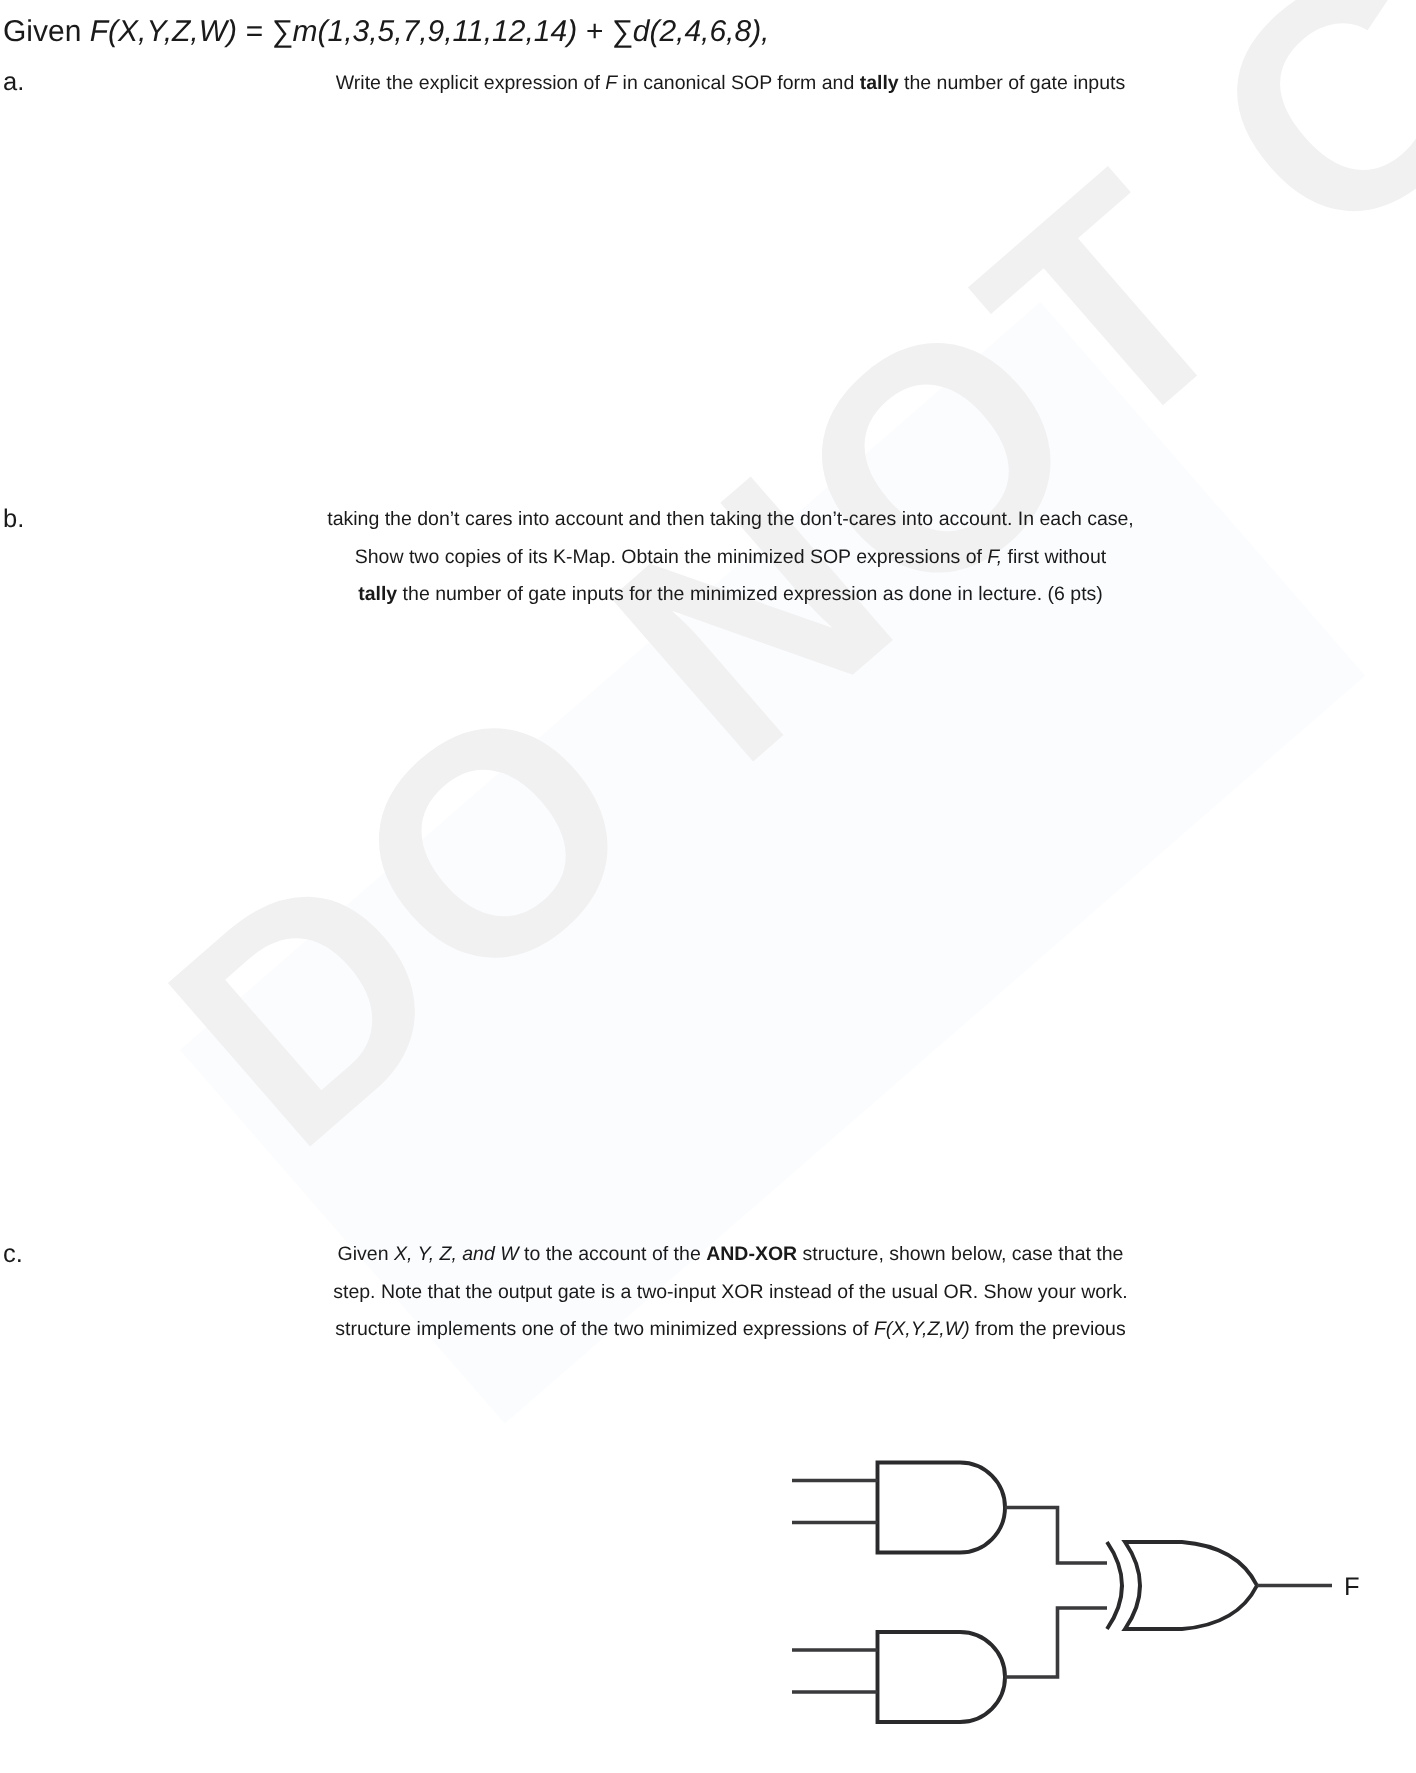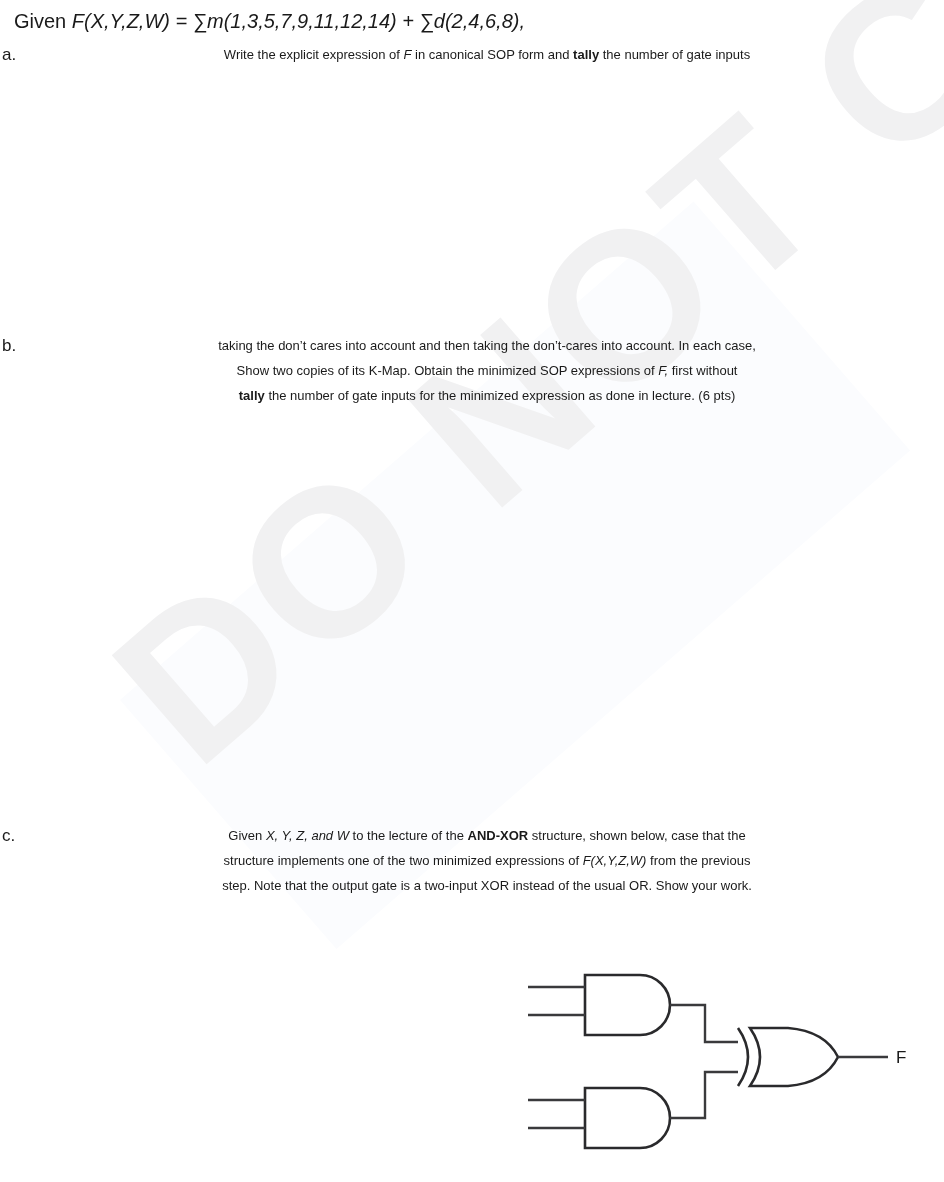--- a/index.html
+++ b/index.html
@@ -46,21 +46,21 @@
     transform-origin: 0 0;
   }
 
   
   #content {
     position: relative;
     z-index: 2;
   }
   .lead {
     position: absolute;
-    left: 14px;
+    left: 2px;
     top: 8px;
     font-size: 20px;
     line-height: 26px;
     white-space: nowrap;
   }
   .lead .it { font-style: italic; }
 
   .item {
     position: absolute;
     left: 2px;
@@ -141,27 +141,27 @@
       <span class="ln">
         <span class="b">tally</span><span> the number of gate inputs for the minimized expression as done in lecture. (6 pts)</span>
       </span>
     </div>
   </div>
 
   <div class="item" id="item-c">
     <div class="marker">c.</div>
     <div class="body">
       <span class="ln">
-        <span>Given </span><span class="i">X, Y, Z, and W</span><span> to the lecture of the </span><span class="b">AND-XOR</span><span> structure, shown below, case that the</span>
+        <span>Given </span><span class="i">X, Y, Z, and W</span><span> to the account of the </span><span class="b">AND-XOR</span><span> structure, shown below, case that the</span>
+      </span>
+      <span class="ln">
+        <span>step. Note that the output gate is a two-input XOR instead of the usual OR. Show your work.</span>
       </span>
       <span class="ln">
         <span>structure implements one of the two minimized expressions of </span><span class="i">F(X,Y,Z,W)</span><span> from the previous</span>
-      </span>
-      <span class="ln">
-        <span>step. Note that the output gate is a two-input XOR instead of the usual OR. Show your work.</span>
       </span>
     </div>
   </div>
 
   <div id="circuit">
     <svg width="444" height="250" viewBox="0 0 444 250" xmlns="http://www.w3.org/2000/svg">
 
       <g>
         <path class="gate" d="M 85 50 L 140 50 A 30 30 0 0 1 140 110 L 85 110 Z"></path>
         <line class="wire" x1="28" y1="62" x2="85" y2="62"></line>

